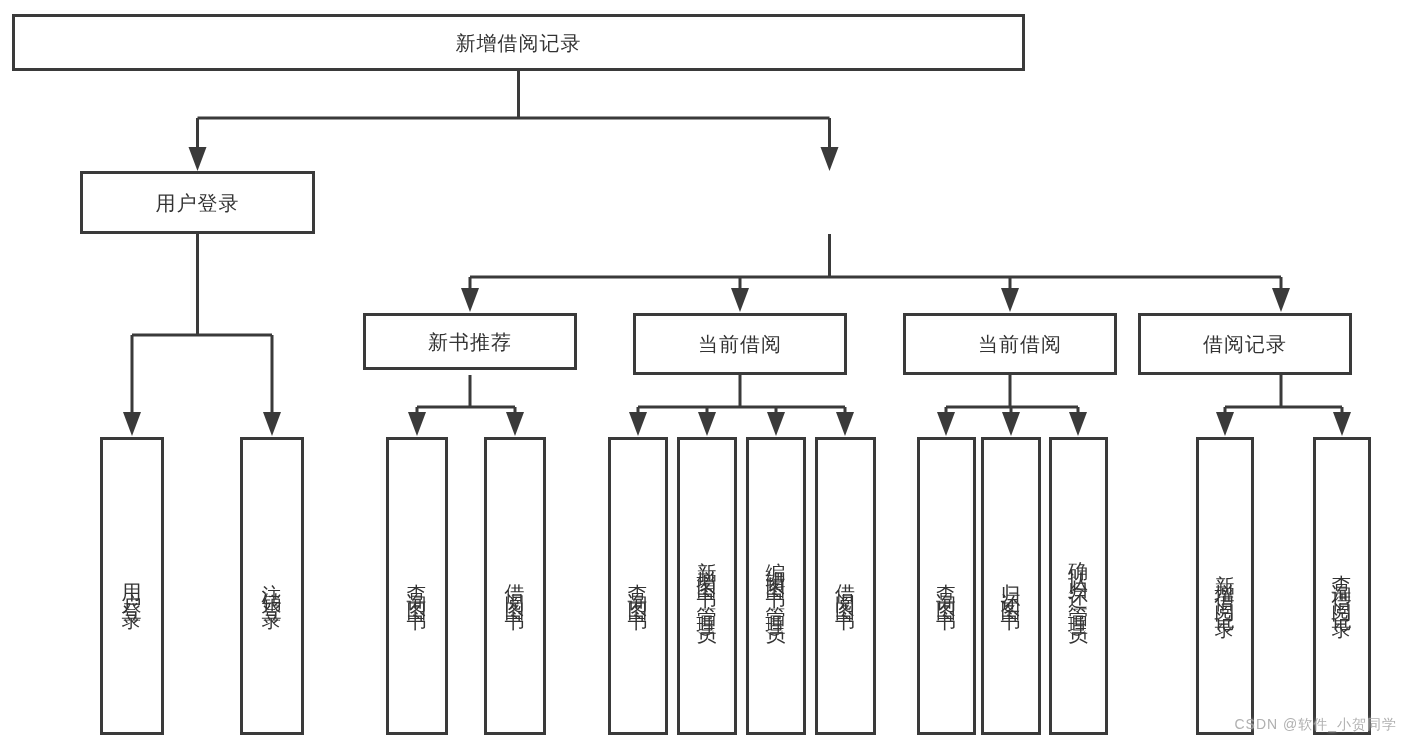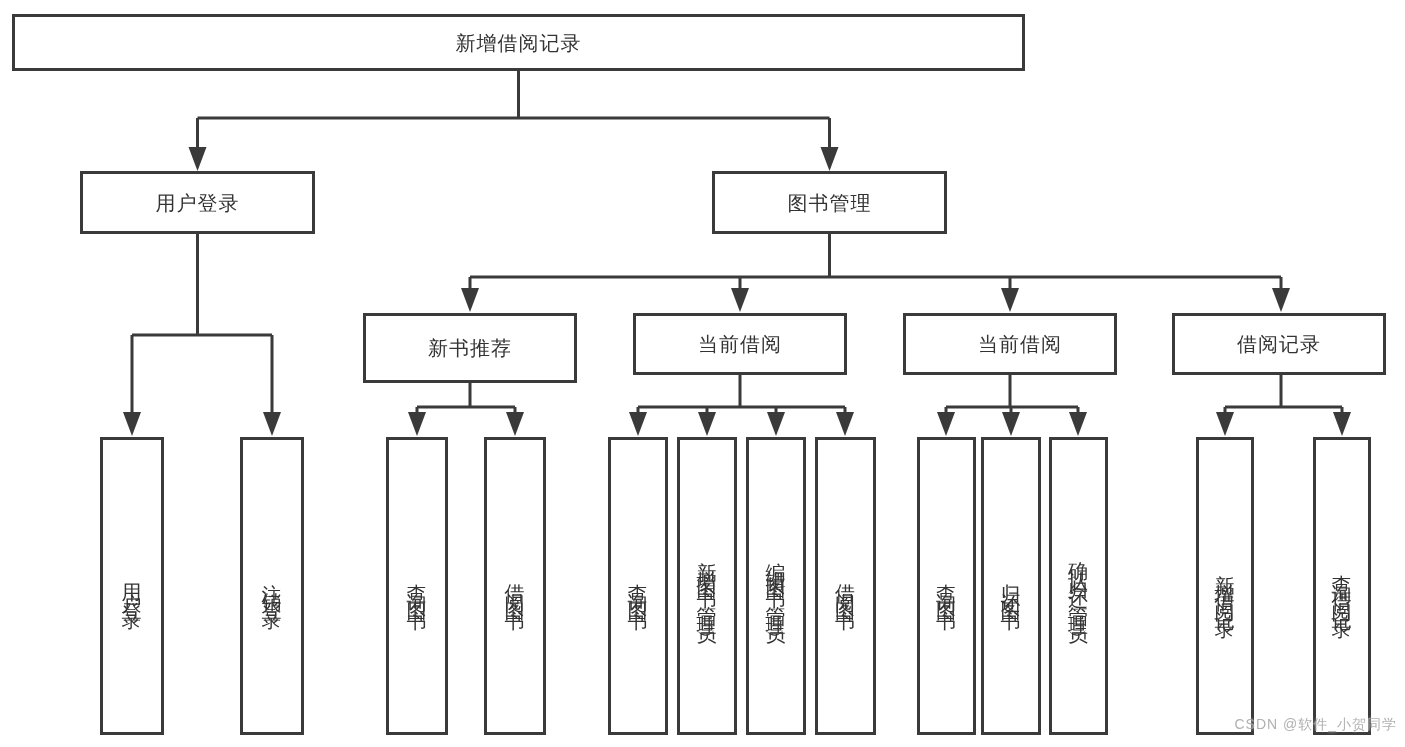--- a/index.html
+++ b/index.html
@@ -48,24 +48,24 @@
     letter-spacing: 9px;
     line-height: 1;
   }
 
   
   .n-root  { left: 12px;  top: 14px;  width: 1013px; height: 57px; }
   
   .n-l1a   { left: 80px;  top: 171px; width: 235px;  height: 63px; }
   .n-l1b   { left: 712px; top: 171px; width: 235px;  height: 63px; }
   
-  .n-l2a   { left: 363px;  top: 313px; width: 214px; height: 70px; }
+  .n-l2a   { left: 363px;  top: 313px; width: 214px; height: 57px; }
   .n-l2b   { left: 633px;  top: 313px; width: 214px; height: 62px; }
   .n-l2c   { left: 903px;  top: 313px; width: 214px; height: 62px; padding-left: 20px; }
-  .n-l2d   { left: 1172px; top: 313px; width: 214px; height: 62px; }
+  .n-l2d   { left: 1138px; top: 313px; width: 214px; height: 62px; }
   
   .leaf    { top: 437px; height: 298px; }
   .n-a1 { left: 100px;  width: 64px; }
   .n-a2 { left: 240px;  width: 64px; }
   .n-b1 { left: 386px;  width: 62px; }
   .n-b2 { left: 484px;  width: 62px; }
   .n-c1 { left: 608px;  width: 60px; }
   .n-c2 { left: 677px;  width: 60px; }
   .n-c3 { left: 746px;  width: 60px; }
   .n-c4 { left: 815px;  width: 61px; }
@@ -125,23 +125,20 @@
     </g>
   </svg>
 
   <div class="node n-root">
     <span>新增借阅记录</span>
   </div>
 
   <div class="node n-l1a">
     <span>用户登录</span>
   </div>
-  <div class="node n-l1b">
-    <span>图书管理</span>
-  </div>
 
   <div class="node n-l2a">
     <span>新书推荐</span>
   </div>
   <div class="node n-l2b">
     <span>当前借阅</span>
   </div>
   <div class="node n-l2c">
     <span>当前借阅</span>
   </div>

